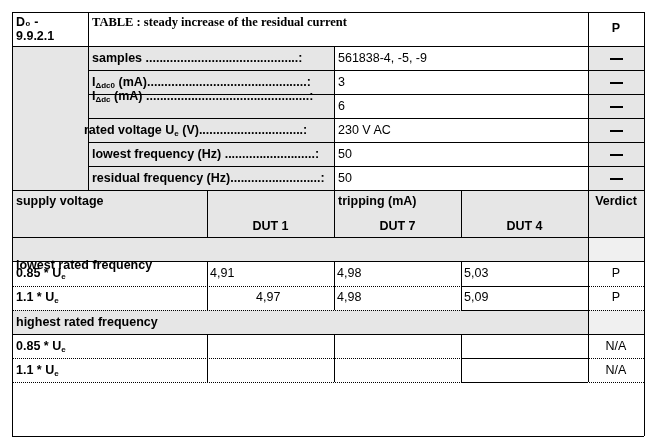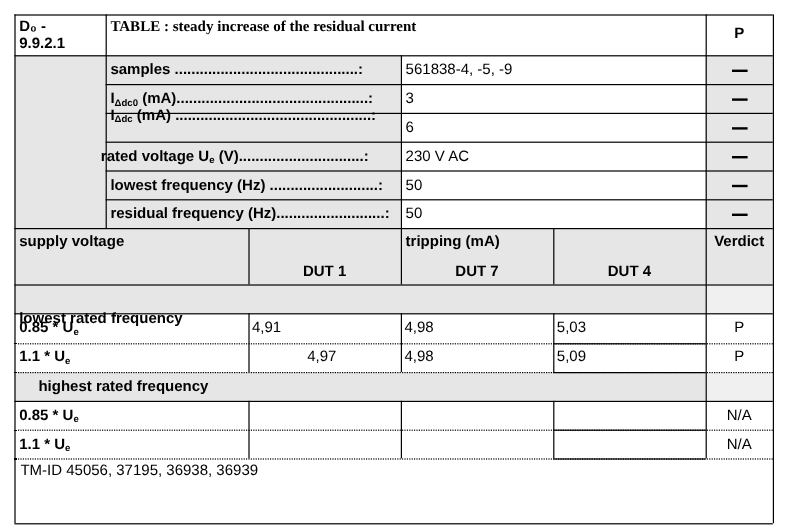--- a/index.html
+++ b/index.html
@@ -132,35 +132,34 @@
   <div class="cell center" style="left:588px;top:266px;width:56px;">P</div>
 
   <div class="cell b" style="left:16px;top:290px;width:188px;">
     <span>1.1 * U</span><sub class="s">e</sub>
   </div>
   <div class="cell" style="left:210px;top:290px;width:122px;margin-left:46px;">4,97</div>
   <div class="cell" style="left:337px;top:290px;width:122px;">4,98</div>
   <div class="cell" style="left:464px;top:290px;width:122px;">5,09</div>
   <div class="cell center" style="left:588px;top:290px;width:56px;">P</div>
 
-  <div class="cell b" style="left:16px;top:315px;width:400px;margin-left:16px;">highest rated frequency</div>
+  <div class="cell b" style="left:16px;top:315px;width:400px;">highest rated frequency</div>
 
   <div class="cell b" style="left:16px;top:339px;width:188px;">
     <span>0.85 * U</span><sub class="s">e</sub>
   </div>
   <div class="cell" style="left:210px;top:339px;width:122px;"></div>
   <div class="cell" style="left:337px;top:339px;width:122px;"></div>
   <div class="cell" style="left:464px;top:339px;width:122px;"></div>
   <div class="cell center" style="left:588px;top:339px;width:56px;">N/A</div>
 
   <div class="cell b" style="left:16px;top:363px;width:188px;">
     <span>1.1 * U</span><sub class="s">e</sub>
   </div>
   <div class="cell" style="left:210px;top:363px;width:122px;"></div>
   <div class="cell" style="left:337px;top:363px;width:122px;"></div>
   <div class="cell" style="left:464px;top:363px;width:122px;"></div>
   <div class="cell center" style="left:588px;top:363px;width:56px;">N/A</div>
 
   <div class="cell" style="left:17px;top:384px;width:624px;">
-    <span class="footer-line">TM-ID 45056, 37195, 36938, 36939</span>
   </div>
 
 </div>
 
 </body></html>

